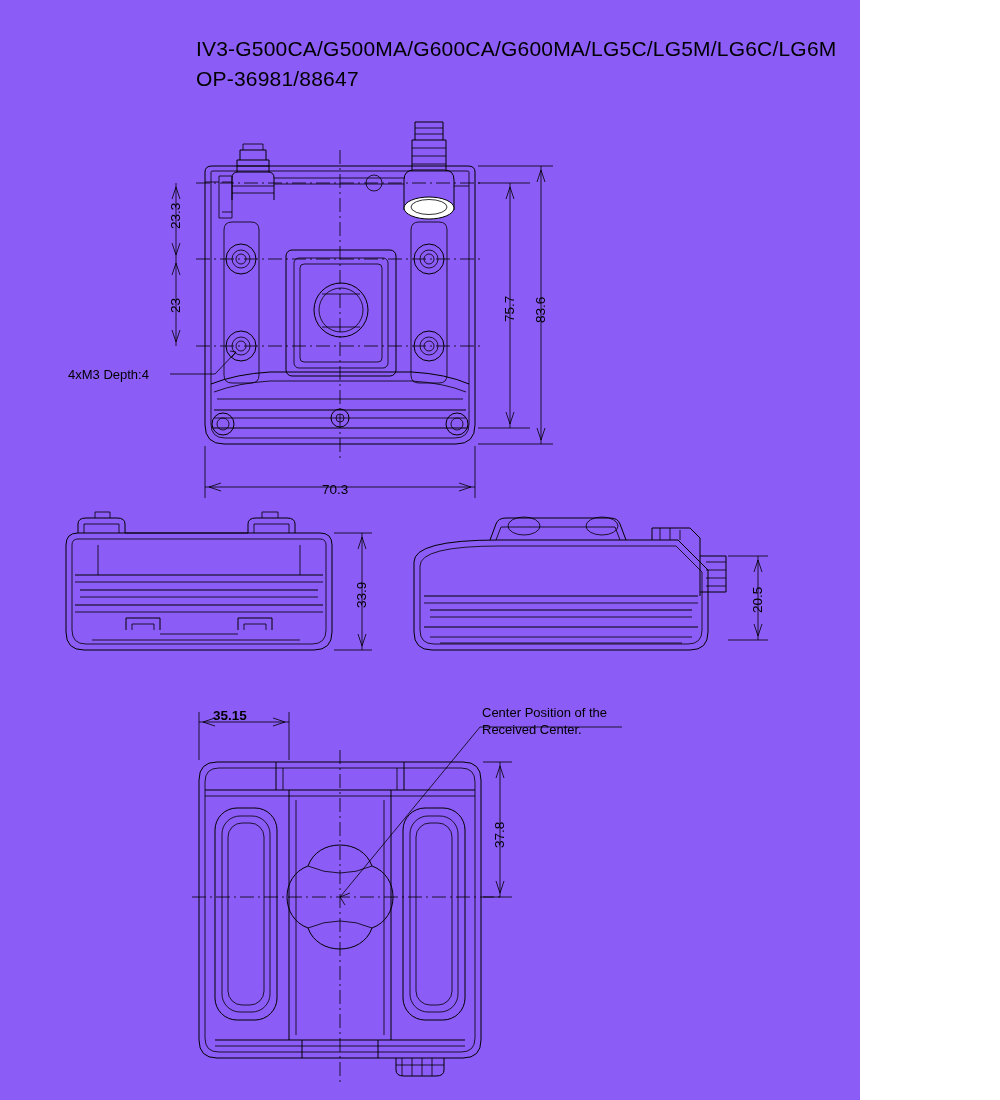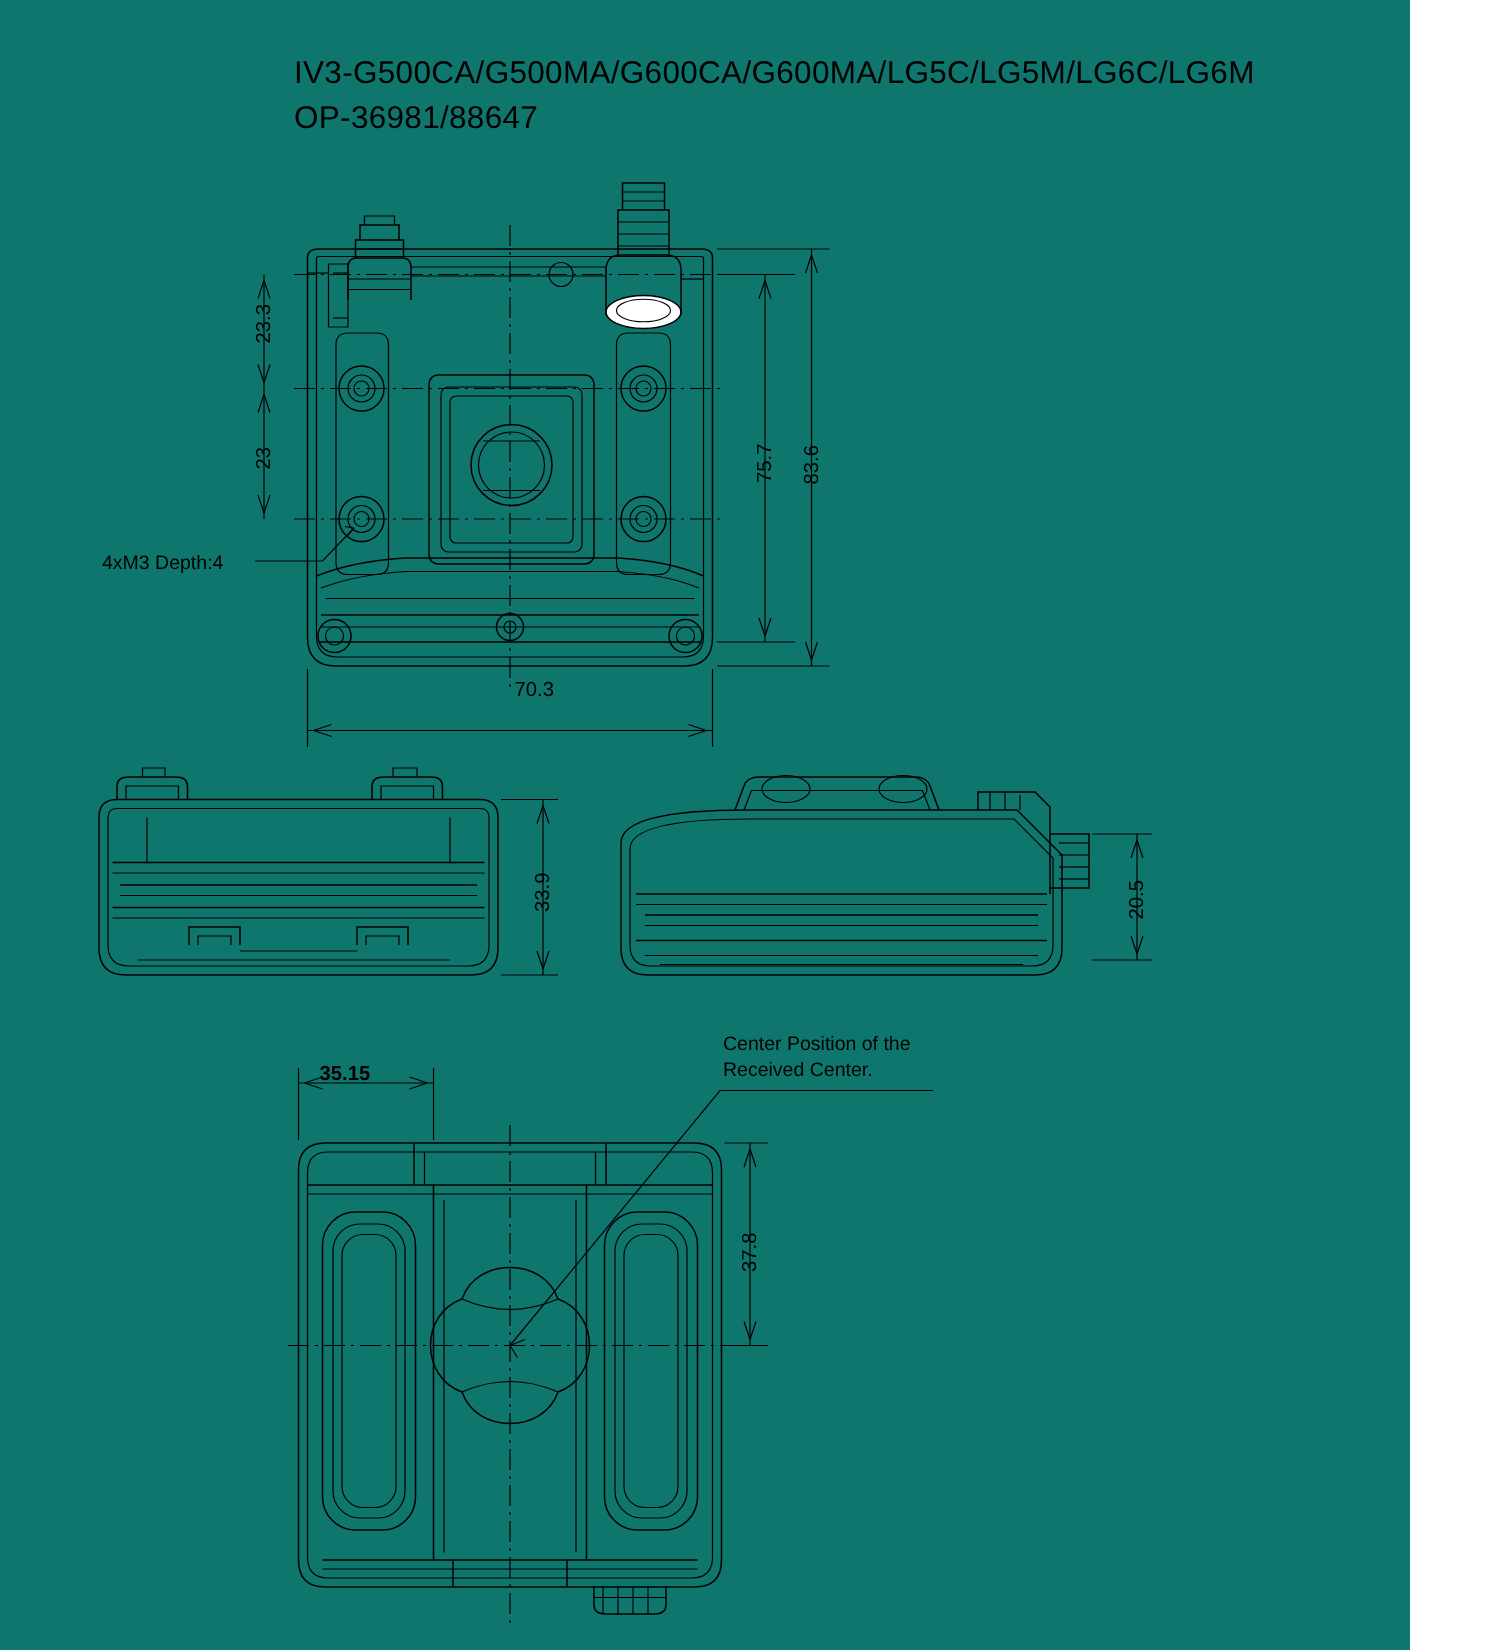--- a/index.html
+++ b/index.html
@@ -6,23 +6,23 @@
     margin: 0;
     padding: 0;
     background: #ffffff;
   }
   body {
     font-family: "Liberation Sans", sans-serif;
     color: #000000;
   }
   #sheet {
     position: relative;
-    width: 940px;
+    width: 860px;
     height: 1100px;
-    background: #0f766e;
+    background: #8b5cf6;
     overflow: hidden;
   }
   .title-block {
     position: absolute;
     left: 196px;
     top: 34px;
     line-height: 30px;
     font-size: 21px;
     letter-spacing: 0.2px;
     white-space: nowrap;
@@ -322,29 +322,29 @@
       <path class="lead" d="M340,897 L480,727 L622,727"></path>
       <path class="lead" d="M340,897 L350,893 M340,897 L345,905"></path>
     </g>
 
   </svg>
 
   <div class="dim vert" style="left:168px; top:229px;">23.3</div>
   <div class="dim vert" style="left:168px; top:313px;">23</div>
   <div class="dim vert" style="left:502px; top:322px;">75.7</div>
   <div class="dim vert" style="left:533px; top:323px;">83.6</div>
-  <div class="dim" style="left:322px; top:452px;margin-left:21px;">70.3</div>
+  <div class="dim" style="left:322px; top:482px;">70.3</div>
 
   <div class="dim vert" style="left:354px; top:608px;">33.9</div>
 
   <div class="dim vert" style="left:750px; top:613px;">20.5</div>
 
   <div class="dim" style="left:213px; top:708px;font-weight:bold;">35.15</div>
   <div class="dim vert" style="left:492px; top:848px;">37.8</div>
 
   <div class="note" style="left:68px; top:367px;">4xM3 Depth:4</div>
 
-  <div class="note" style="left:482px; top:687px; line-height:17px;">
+  <div class="note" style="left:482px; top:704px; line-height:17px;">
     <span class="l2">Center Position of the</span>
     <span class="l2">Received Center.</span>
   </div>
 
 </div>
 
 </body></html>

